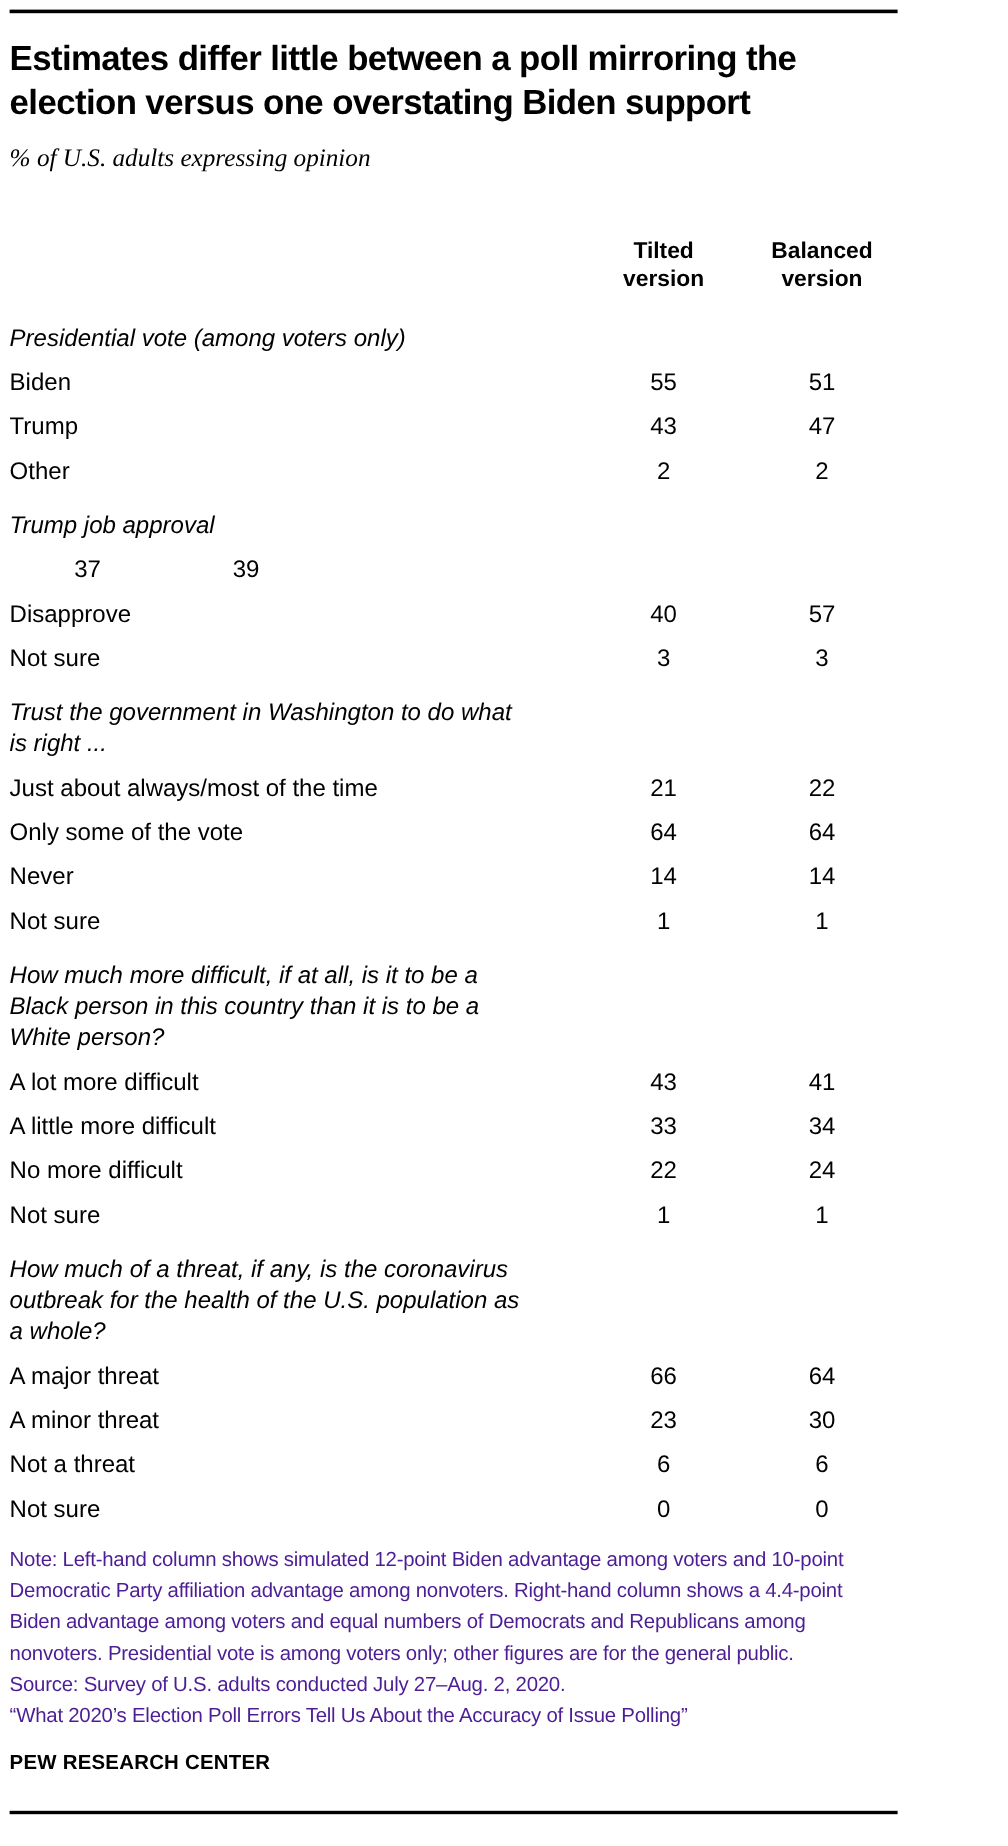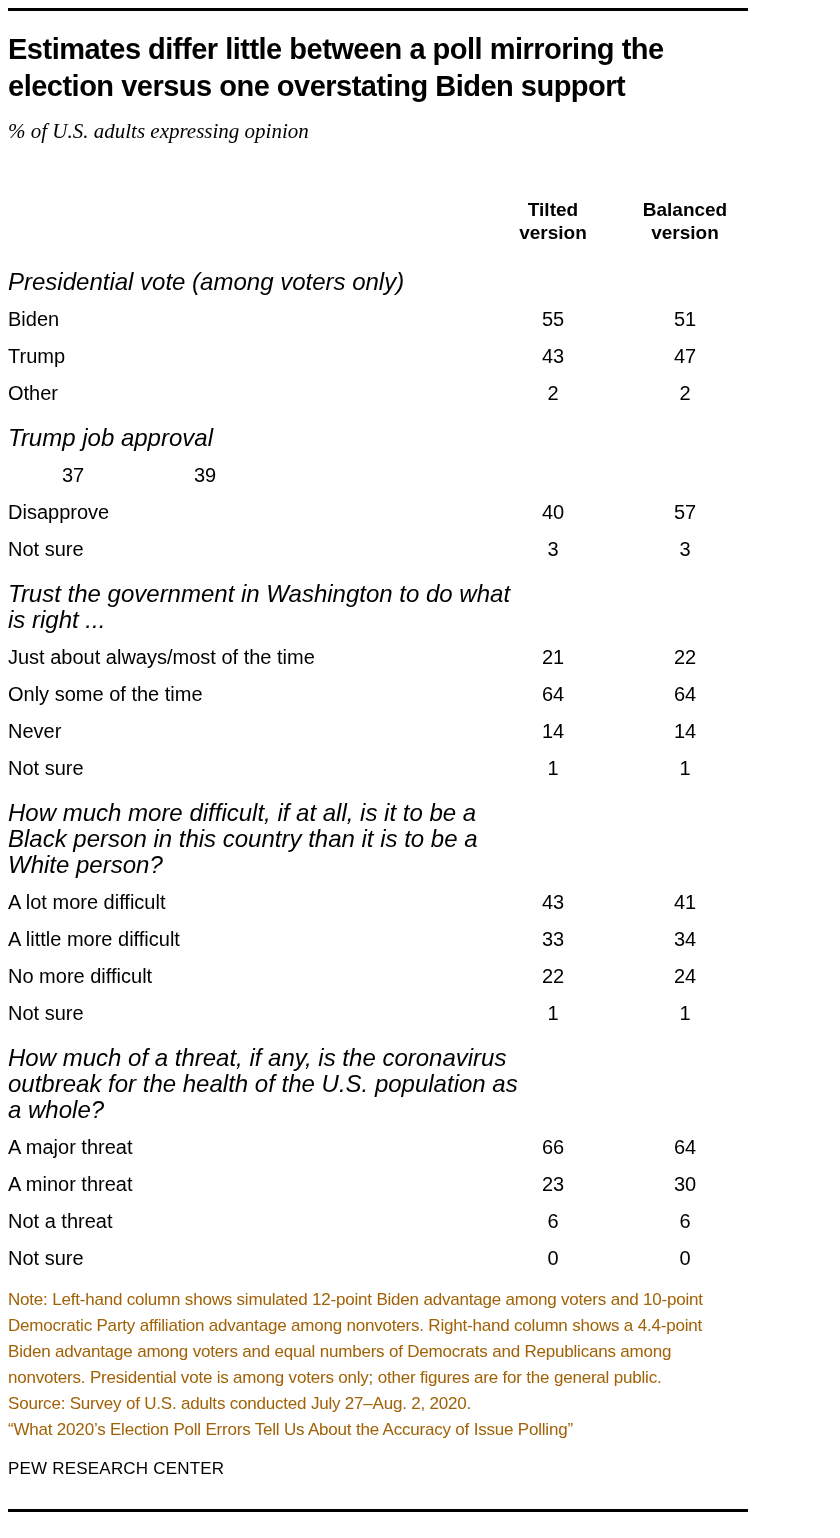--- a/index.html
+++ b/index.html
@@ -53,47 +53,47 @@
     font-size: 19px;
     font-weight: bold;
     line-height: 23px;
   }
   .colhead .wrapbox {
     width: 92px;
     margin: 12px auto;
   }
 
   .section-heading {
-    font-size: 24px;
+    font-size: 20px;
     font-style: italic;
     line-height: 26px;
     margin-top: 13px;
     margin-bottom: 6px;
     white-space: pre-line;
   }
 
   .row {
     display: flex;
     align-items: center;
     height: 37px;
     font-size: 20px;
   }
 
   .footer { margin-top: 10px; }
   .note, .source, .citation {
-    color: #a16207;
+    color: #4c1d95;
     font-size: 17px;
     line-height: 26px;
     max-width: 712px;
     letter-spacing: -0.2px;
   }
   .brand {
     margin-top: 16px;
     font-size: 17px;
-    font-weight: normal;
+    font-weight: bold;
     letter-spacing: 0.2px;
   }
 </style>
 </head>
 <body>
 
 <div class="container">
 
   <div class="rule top"></div>
 
@@ -147,21 +147,21 @@
     </div>
 
     <div class="section-heading">Trust the government in Washington to do what
 is right ...</div>
     <div class="row">
       <div class="cell-label">Just about always/most of the time</div>
       <div class="cell-num">21</div>
       <div class="cell-num second">22</div>
     </div>
     <div class="row">
-      <div class="cell-label">Only some of the time</div>
+      <div class="cell-label">Only some of the vote</div>
       <div class="cell-num">64</div>
       <div class="cell-num second">64</div>
     </div>
     <div class="row">
       <div class="cell-label">Never</div>
       <div class="cell-num">14</div>
       <div class="cell-num second">14</div>
     </div>
     <div class="row">
       <div class="cell-label">Not sure</div>

